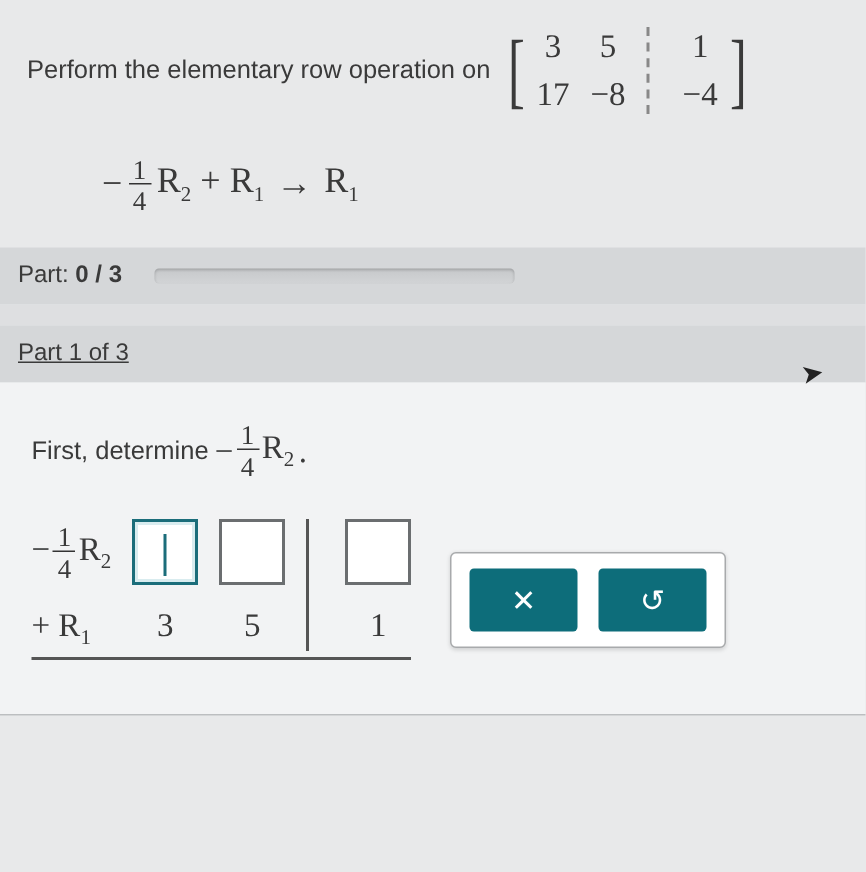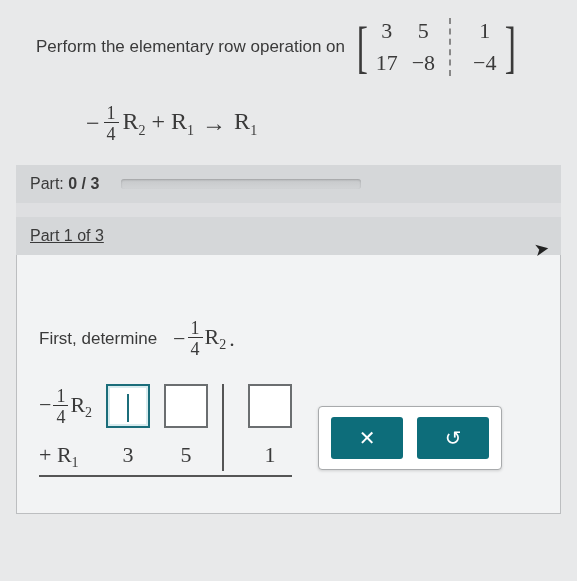--- a/index.html
+++ b/index.html
@@ -7,21 +7,21 @@
     margin: 0;
     padding: 0;
     font-family: Arial, Helvetica, sans-serif;
     background: #e8e9ea;
     width: 577px;
     height: 581px;
     overflow: hidden;
     position: relative;
   }
   .page {
-    padding: 18px 36px;
+    padding: 18px 18px;
     color: #3a3a3a;
   }
   .topline {
     display: flex;
     align-items: center;
     gap: 8px;
     font-size: 17px;
   }
   .matrix {
     display: inline-flex;
@@ -98,23 +98,22 @@
     border: 1px solid #bcbec0;
     border-top: none;
     margin: 0 -20px;
     padding: 26px 22px 30px 22px;
     position: relative;
   }
   .prompt {
     font-size: 17px;
     display: flex;
     align-items: center;
-    gap: 16px;
+    gap: 4px;
     margin-bottom: 26px;
-    margin-top: 38px;
   }
   .workrow {
     display: flex;
     align-items: flex-start;
     gap: 26px;
   }
   .worktab {
     font-family: 'Times New Roman', serif;
     font-size: 22px;
   }

